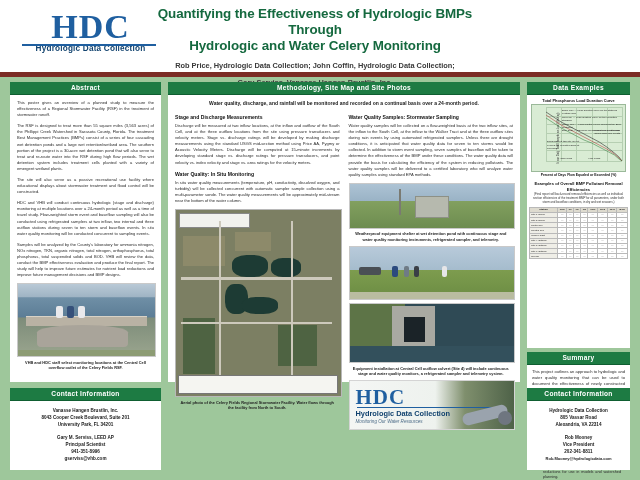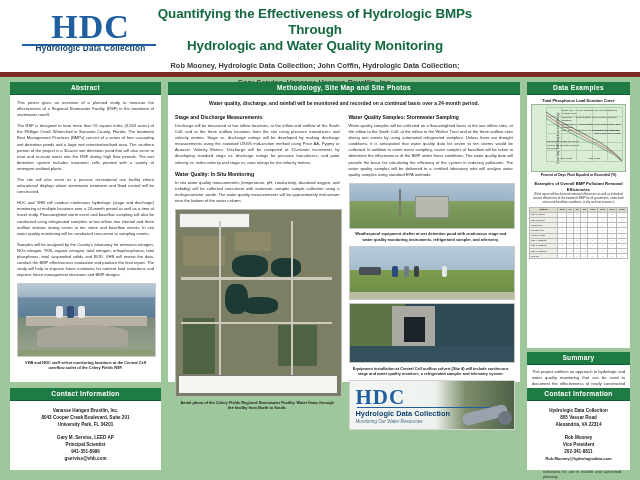--- a/index.html
+++ b/index.html
@@ -144,22 +144,22 @@
   <div class="header">
 
     <div class="hdc-logo">
       <div class="hdc-mark">HDC</div>
       <div class="hdc-sub">Hydrologic Data Collection</div>
     </div>
     <div class="hdc-rule"></div>
 
     <div class="title-wrap">
       <div class="ptitle">Quantifying the Effectiveness of Hydrologic BMPs Through</div>
-      <div class="ptitle">Hydrologic and Water Quality Monitoring</div>
-      <div class="pauthors">Rob Mooney, Hydrologic Data Collection; John Coffin, Hydrologic Data Collection;</div>
+      <div class="ptitle">Hydrologic and Water Celery Monitoring</div>
+      <div class="pauthors">Rob Price, Hydrologic Data Collection; John Coffin, Hydrologic Data Collection;</div>
       <div class="pauthors">Gary Serviss, Vanasse Hangen Brustlin, Inc.</div>
     </div>
 
   </div>
   <div class="hdr-band"></div>
 
   <div class="col col-left">
     <div class="sec-head">Abstract</div>
     <div class="body-pad">
       <p class="body">This poster gives an overview of a planned study to measure the effectiveness of a Regional Stormwater Facility (RSF) in the treatment of stormwater runoff.</p>

